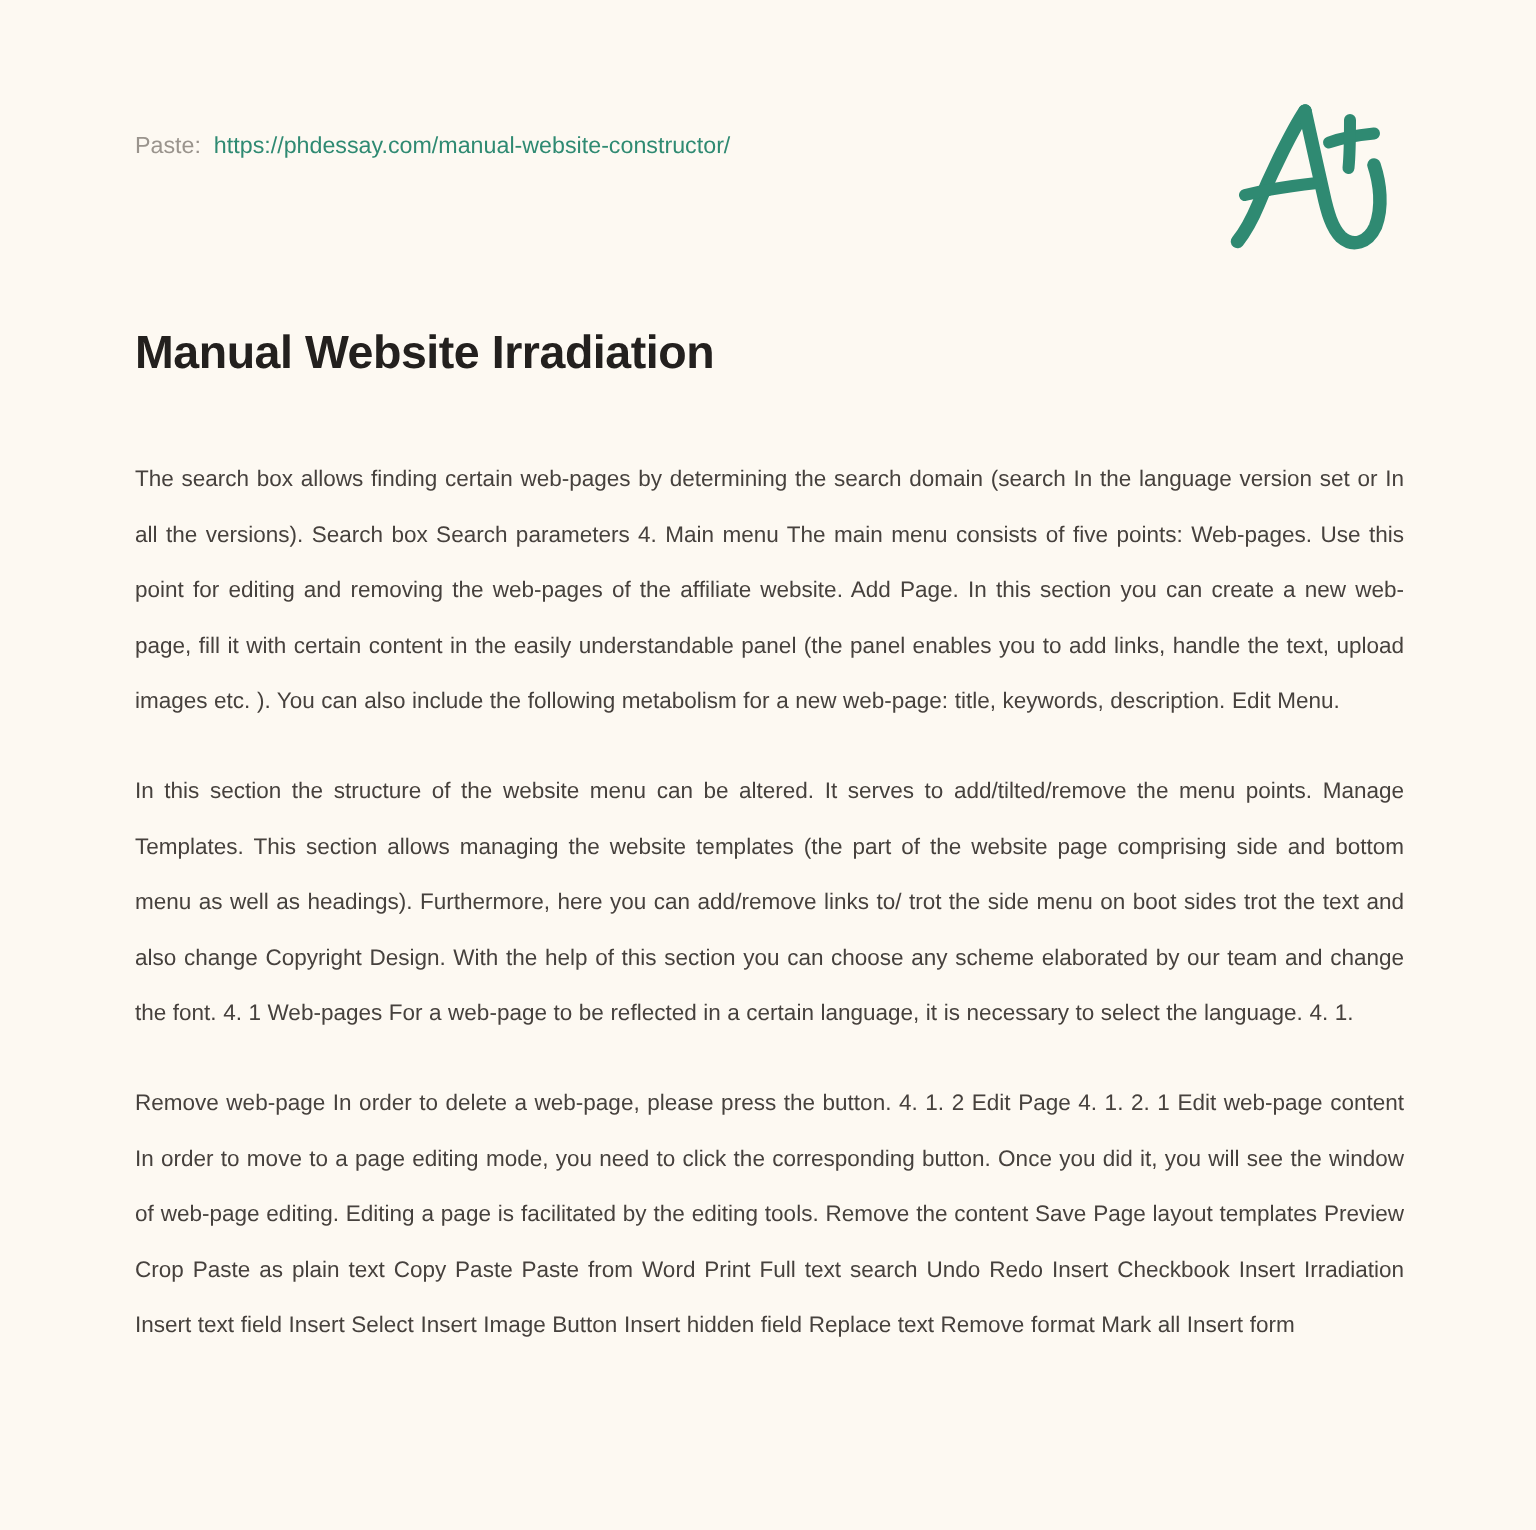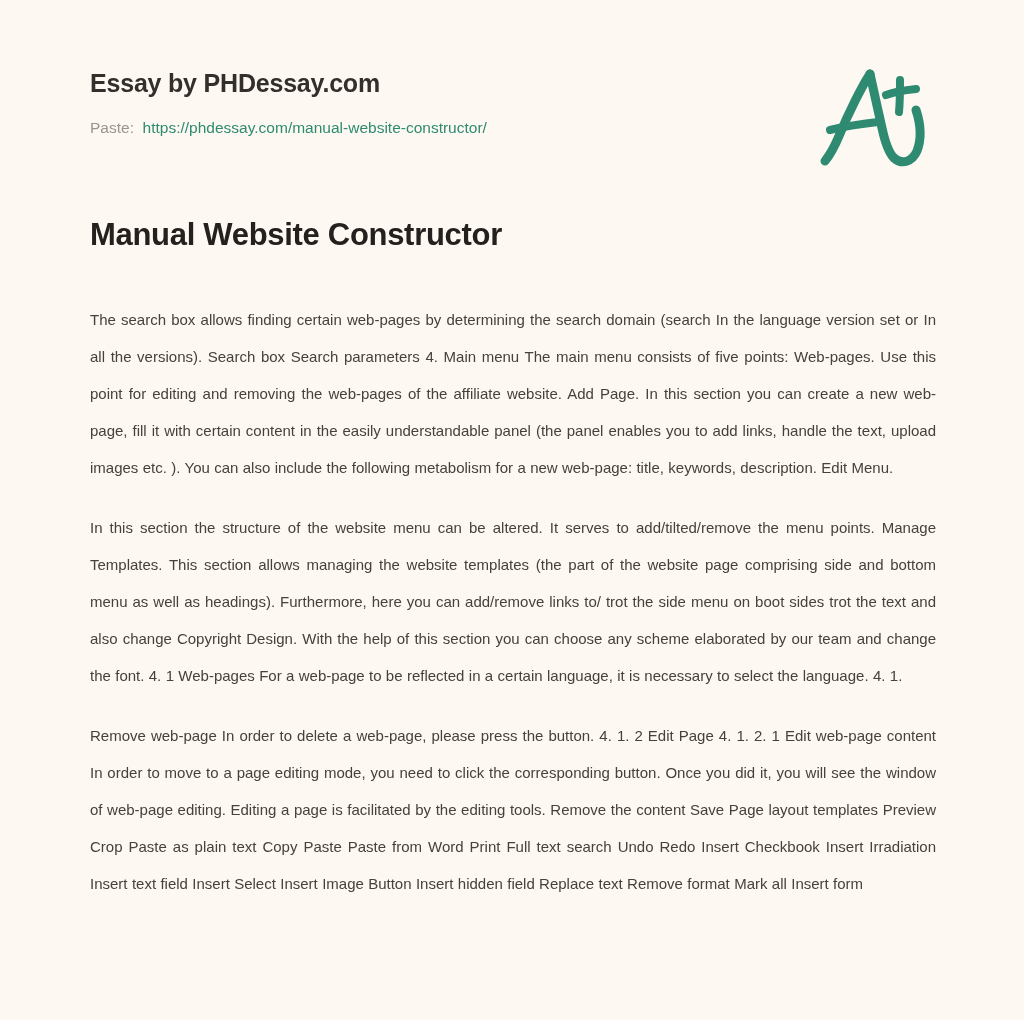--- a/index.html
+++ b/index.html
@@ -115,21 +115,20 @@
   }
 </style>
 </head>
 <body>
 
 <div class="page">
 
   <div class="header">
 
     <div class="brand-block">
-      <h1 class="brand-title">Essay by PHDessay.com</h1>
 
       <div class="source-line">
         <span class="source-label">Paste:</span>
         <span>&nbsp;</span><a class="source-url" href="#">https://phdessay.com/manual-website-constructor/</a>
       </div>
     </div>
 
     <div class="logo">
       <svg viewBox="0 0 122 104" xmlns="http://www.w3.org/2000/svg">
         <g fill="none" stroke="#2f8a72" stroke-linecap="round" stroke-linejoin="round">
@@ -145,21 +144,21 @@
 
           <path d="M88 14 C88 24, 88 36, 87 46" stroke-width="8"></path>
         </g>
       </svg>
     </div>
 
   </div>
 
   <div class="article">
 
-    <h2 class="doc-title">Manual Website Constructor</h2>
+    <h2 class="doc-title">Manual Website Irradiation</h2>
 
     <div class="body-copy">
       <p>The search box allows finding certain web-pages by determining the search domain (search In the language version set or In all the versions). Search box Search parameters 4. Main menu The main menu consists of five points: Web-pages. Use this point for editing and removing the web-pages of the affiliate website. Add Page. In this section you can create a new web-page, fill it with certain content in the easily understandable panel (the panel enables you to add links, handle the text, upload images etc. ). You can also include the following metabolism for a new web-page: title, keywords, description. Edit Menu.</p>
       <p>In this section the structure of the website menu can be altered. It serves to add/tilted/remove the menu points. Manage Templates. This section allows managing the website templates (the part of the website page comprising side and bottom menu as well as headings). Furthermore, here you can add/remove links to/ trot the side menu on boot sides trot the text and also change Copyright Design. With the help of this section you can choose any scheme elaborated by our team and change the font. 4. 1 Web-pages For a web-page to be reflected in a certain language, it is necessary to select the language. 4. 1.</p>
       <p>Remove web-page In order to delete a web-page, please press the button. 4. 1. 2 Edit Page 4. 1. 2. 1 Edit web-page content In order to move to a page editing mode, you need to click the corresponding button. Once you did it, you will see the window of web-page editing. Editing a page is facilitated by the editing tools. Remove the content Save Page layout templates Preview Crop Paste as plain text Copy Paste Paste from Word Print Full text search Undo Redo Insert Checkbook Insert Irradiation Insert text field Insert Select Insert Image Button Insert hidden field Replace text Remove format Mark all Insert form</p>
 
     </div>
 
   </div>
 

